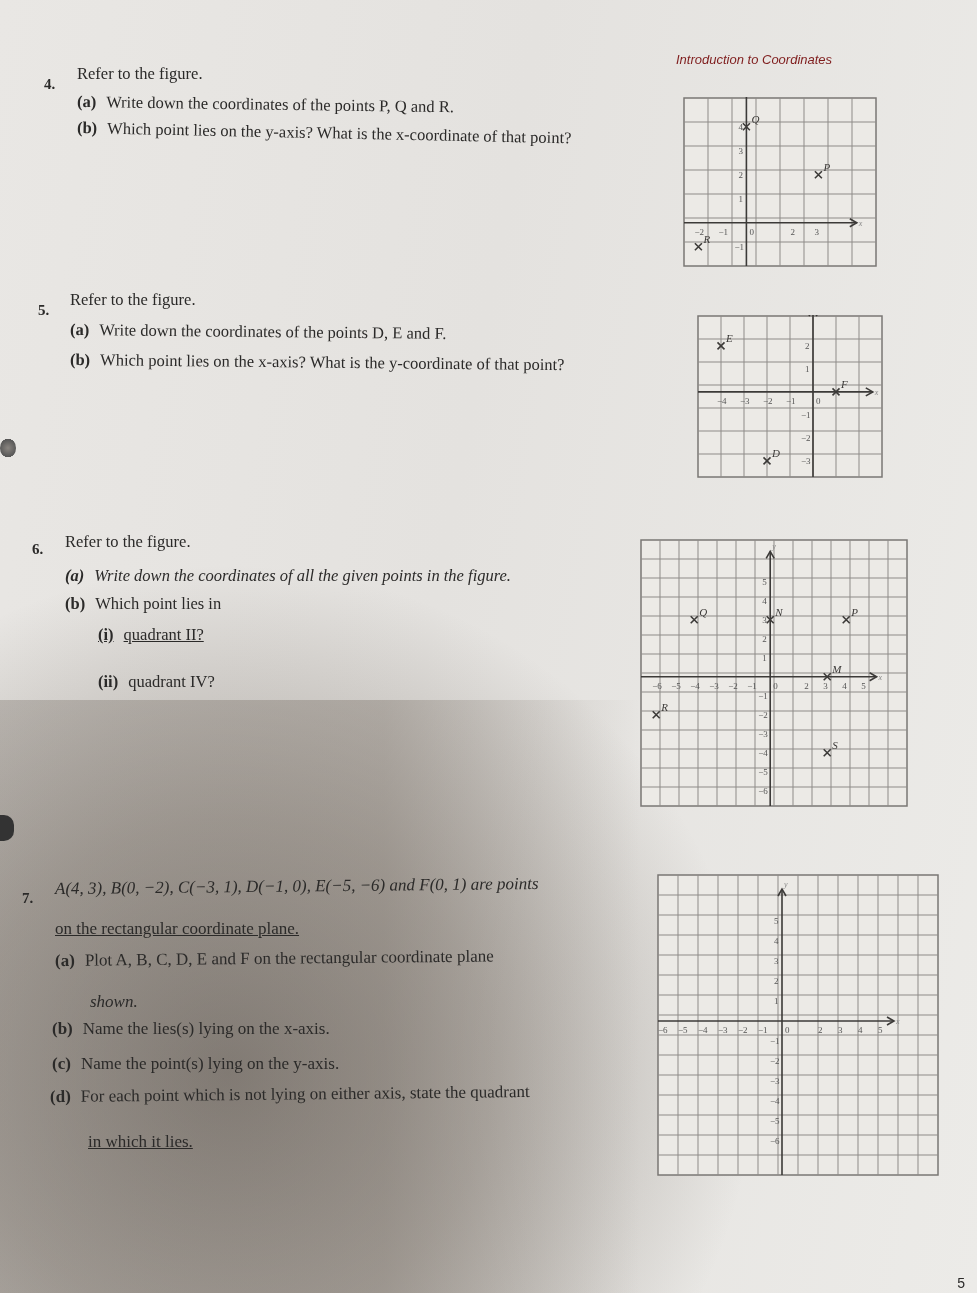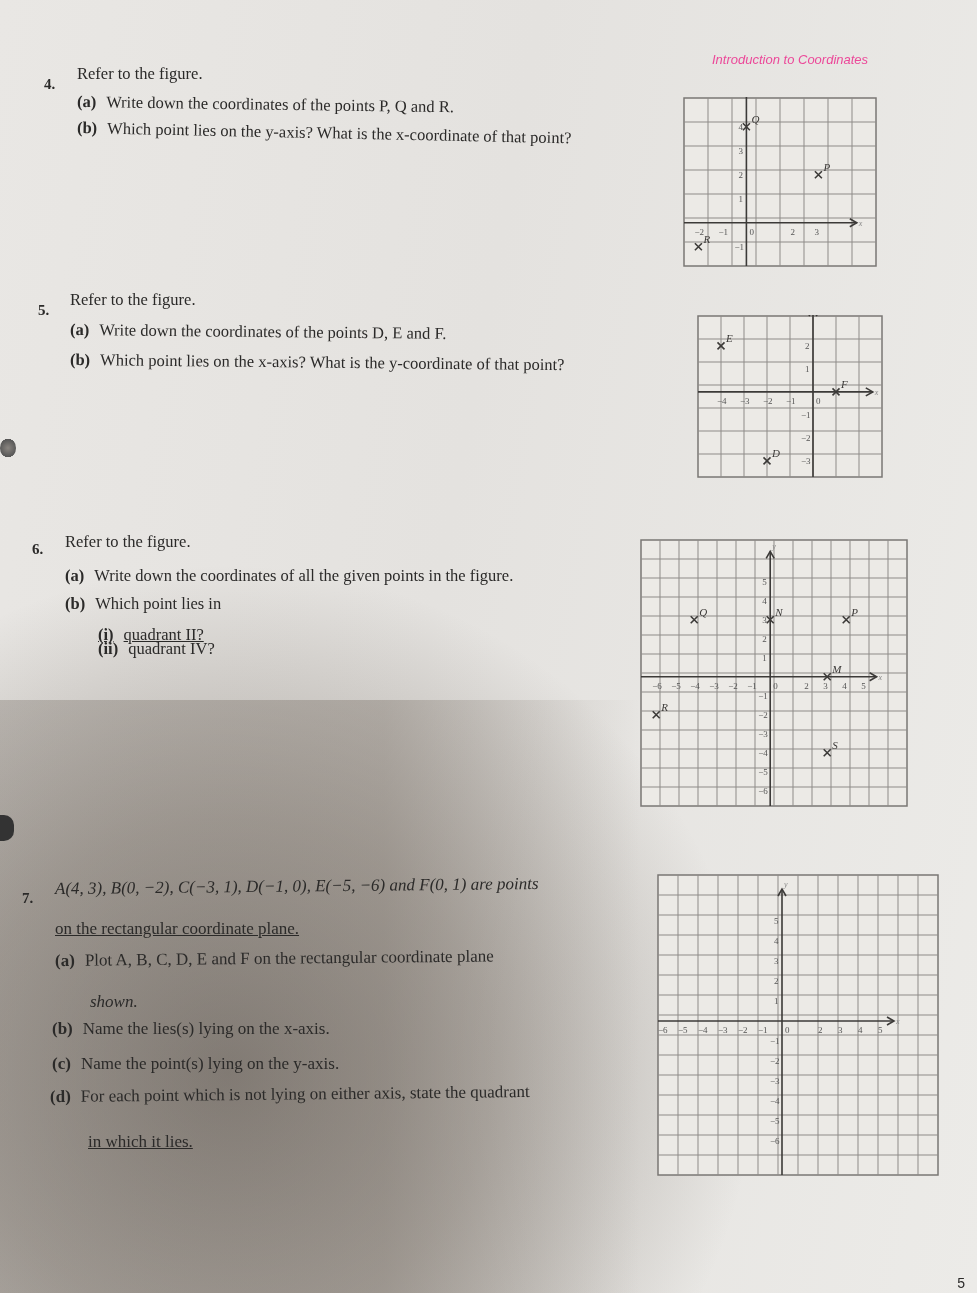--- a/index.html
+++ b/index.html
@@ -4,21 +4,21 @@
   <style>
     html,body{margin:0;padding:0;}
     body{width:977px;height:1293px;overflow:hidden;position:relative;
       background:linear-gradient(100deg,#e9e7e4 0%,#e4e2df 45%,#ecebe8 100%);
       font-family:"Liberation Serif",serif;color:#2b2a29;}
     .shade{position:absolute;pointer-events:none;}
     .shade1{left:0;top:560px;width:760px;height:733px;
       background:radial-gradient(ellipse at 30% 70%,rgba(70,62,55,0.55) 0%,rgba(90,80,70,0.35) 35%,rgba(120,110,100,0.0) 70%);}
     .shade2{left:0;top:700px;width:640px;height:593px;
       background:linear-gradient(90deg,rgba(80,70,60,0.25),rgba(110,100,90,0.35) 60%,rgba(0,0,0,0));}
-    .header{position:absolute;left:712px;top:52px;font-family:"Liberation Sans",sans-serif;font-style:italic;font-size:13px;color:#ec4899;}
+    .header{position:absolute;left:676px;top:52px;font-family:"Liberation Sans",sans-serif;font-style:italic;font-size:13px;color:#7f1d1d;}
     .q{position:absolute;font-size:16.5px;line-height:1;}
     .qnum{position:absolute;font-weight:bold;font-size:15px;}
     .line{position:absolute;white-space:nowrap;}
     .lbl{font-weight:bold;margin-right:10px;}
     .fig{position:absolute;}
     .fig svg{display:block;}
     .page-num{position:absolute;right:12px;bottom:2px;font-size:14px;font-family:"Liberation Sans",sans-serif;}
     .pen{position:absolute;left:0;top:438px;width:16px;height:20px;background:radial-gradient(circle,#8a8580,#555 70%,transparent 72%);border-radius:50%;}
     .clip{position:absolute;left:0;top:815px;width:14px;height:26px;background:#333;border-radius:0 10px 10px 0;}
   </style>
@@ -48,30 +48,30 @@
     <span class="lbl">(a)</span><span>Write down the coordinates of the points D, E and F.</span>
   </div>
   <div class="line" style="left:0;top:60px;transform:rotate(0.6deg);transform-origin:left;">
     <span class="lbl">(b)</span><span>Which point lies on the x-axis? What is the y-coordinate of that point?</span>
   </div>
 </div>
 
 <div class="qnum" style="left:32px;top:541px;">6.</div>
 <div class="q" style="left:65px;top:534px;">
   <div class="line" style="left:0;top:0;">Refer to the figure.</div>
-  <div class="line" style="left:0;top:34px;">
+  <div class="line" style="left:0;top:34px;font-style:italic;">
     <span class="lbl">(a)</span><span>Write down the coordinates of all the given points in the figure.</span>
   </div>
   <div class="line" style="left:0;top:62px;">
     <span class="lbl">(b)</span><span>Which point lies in</span>
   </div>
   <div class="line" style="left:33px;top:93px;text-decoration:underline;">
     <span class="lbl">(i)</span><span>quadrant II?</span>
   </div>
-  <div class="line" style="left:33px;top:107px;">
+  <div class="line" style="left:33px;top:140px;">
     <span class="lbl">(ii)</span><span>quadrant IV?</span>
   </div>
 </div>
 
 <div class="qnum" style="left:22px;top:890px;">7.</div>
 <div class="q" style="left:55px;top:880px;font-size:17px;">
   <div class="line" style="left:0;top:0;font-style:italic;transform:rotate(-0.6deg);transform-origin:left;">A(4, 3), B(0, −2), C(−3, 1), D(−1, 0), E(−5, −6) and F(0, 1) are points</div>
   <div class="line" style="left:0;top:40px;text-decoration:underline;">on the rectangular coordinate plane.</div>
   <div class="line" style="left:0;top:72px;transform:rotate(-0.6deg);transform-origin:left;">
     <span class="lbl">(a)</span><span>Plot A, B, C, D, E and F on the rectangular coordinate plane</span>

